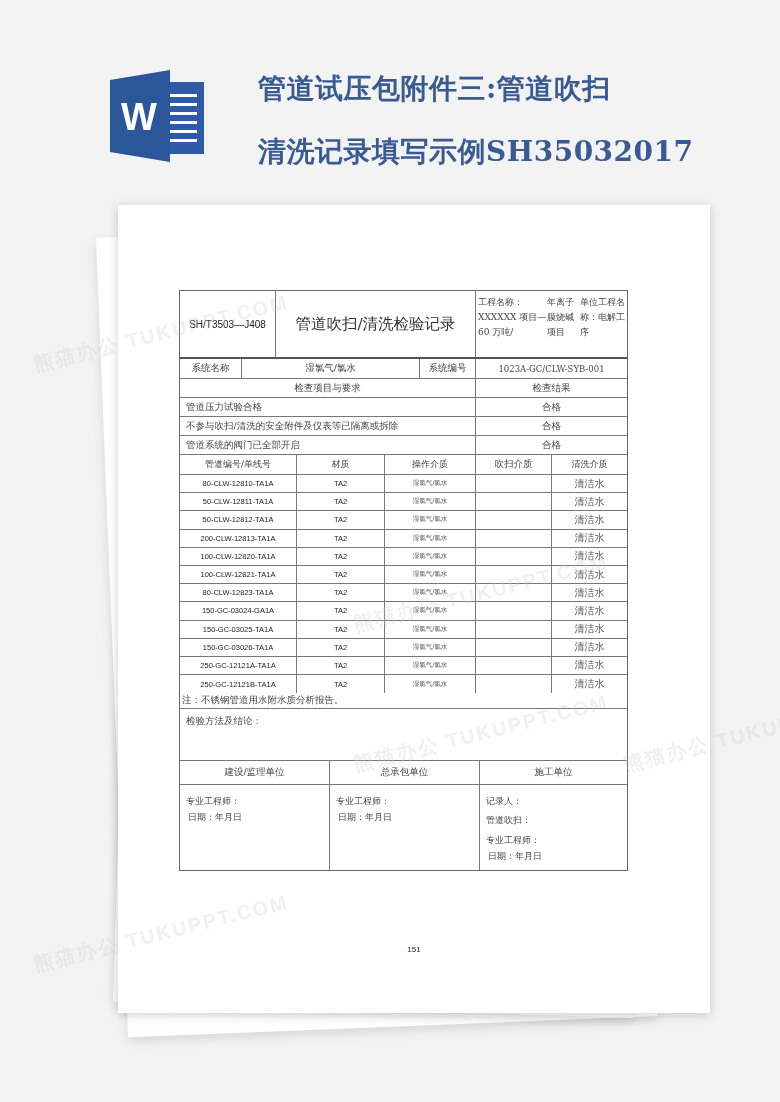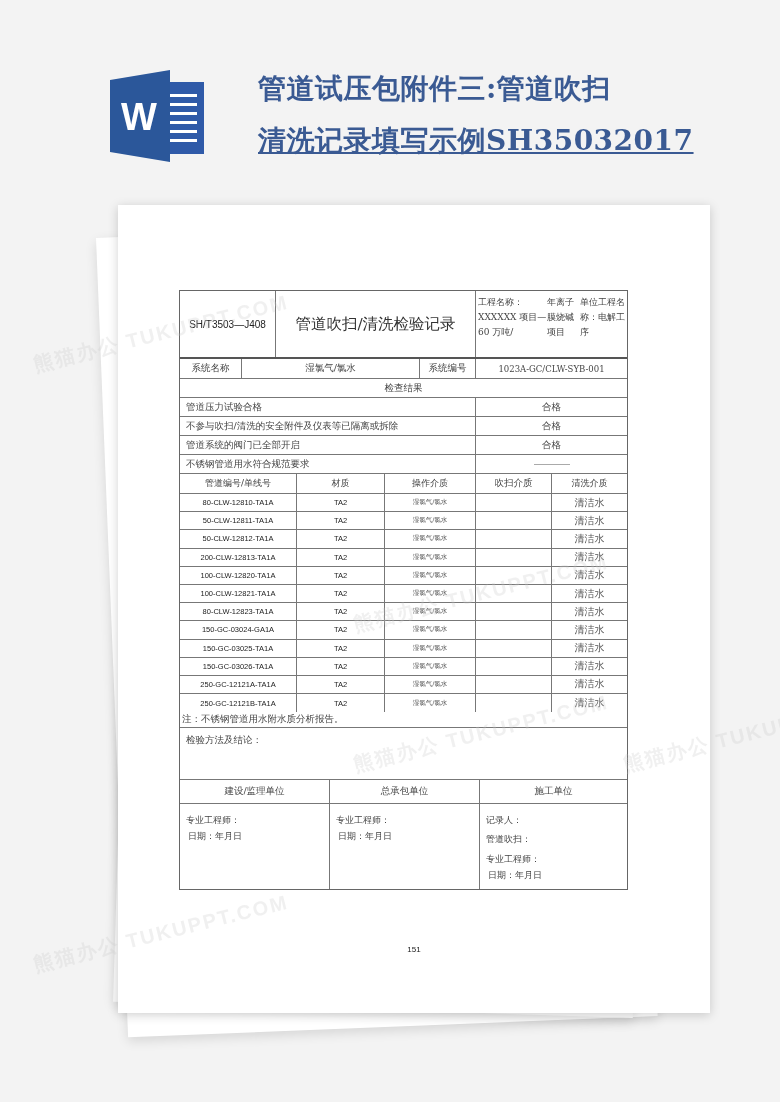--- a/index.html
+++ b/index.html
@@ -13,21 +13,21 @@
     
     .banner { position: absolute; left: 0; top: 0; width: 780px; height: 200px; }
     .word-logo { position: absolute; left: 108px; top: 68px; width: 100px; height: 96px; }
     .title-line {
       position: absolute; left: 258px;
       font-family: "DejaVu Serif", "Liberation Serif", serif;
       font-weight: bold; font-size: 28px; color: #3a5a93; letter-spacing: 0.5px;
       white-space: nowrap;
     }
     .title-line.l1 { top: 70px; }
-    .title-line.l2 { top: 122px; text-decoration: underline; }
+    .title-line.l2 { top: 133px; }
 
     
     .sheet-back {
       position: absolute; left: 96px; top: 238px; width: 530px; height: 800px;
       background: #fff; transform: rotate(-2.3deg); transform-origin: 0 0;
       box-shadow: 0 4px 12px rgba(0,0,0,0.12);
     }
     .sheet-back2 {
       position: absolute; left: 125px; top: 240px; width: 520px; height: 770px;
       background: #fafafa; transform: rotate(1.8deg);
@@ -129,39 +129,34 @@
     </div>
 
     <div class="row sys">
       <div class="cell c1">系统名称</div>
       <div class="cell c2">湿氯气/氯水</div>
       <div class="cell c3">系统编号</div>
       <div class="cell c4">1023A-GC/CLW-SYB-001</div>
     </div>
 
     <div class="row chk">
+      <div class="cell req">检查项目与要求</div>
       <div class="cell res">检查结果</div>
     </div>
     <div class="row chk">
       <div class="cell req left">管道压力试验合格</div>
       <div class="cell res">合格</div>
     </div>
     <div class="row chk">
       <div class="cell req left">不参与吹扫/清洗的安全附件及仪表等已隔离或拆除</div>
       <div class="cell res">合格</div>
     </div>
     <div class="row chk">
       <div class="cell req left">管道系统的阀门已全部开启</div>
       <div class="cell res">合格</div>
-    </div>
-    <div class="row chk">
-      <div class="cell req left">不锈钢管道用水符合规范要求</div>
-      <div class="cell res">
-          <span class="dash"></span>
-        </div>
     </div>
 
     <div class="row pipe-head">
       <div class="cell p1">管道编号/单线号</div>
       <div class="cell p2">材质</div>
       <div class="cell p3">操作介质</div>
       <div class="cell p4">吹扫介质</div>
       <div class="cell p5">清洗介质</div>
     </div>
 

